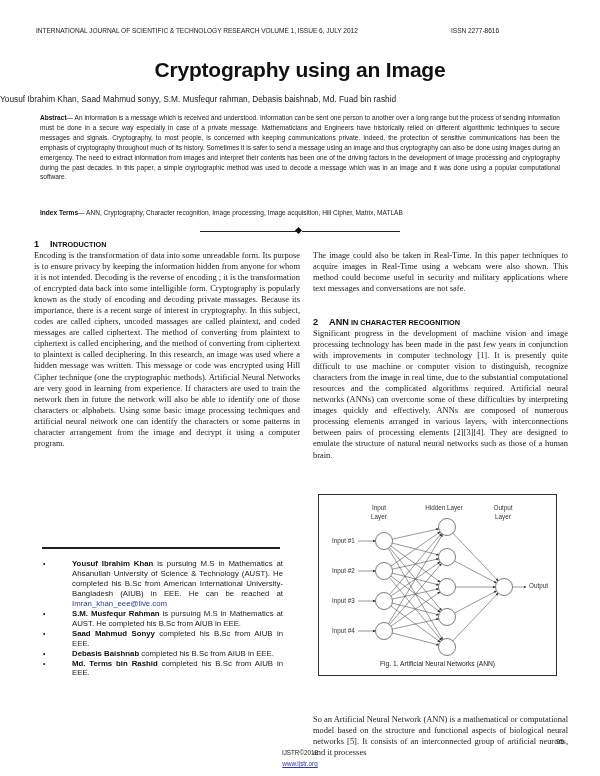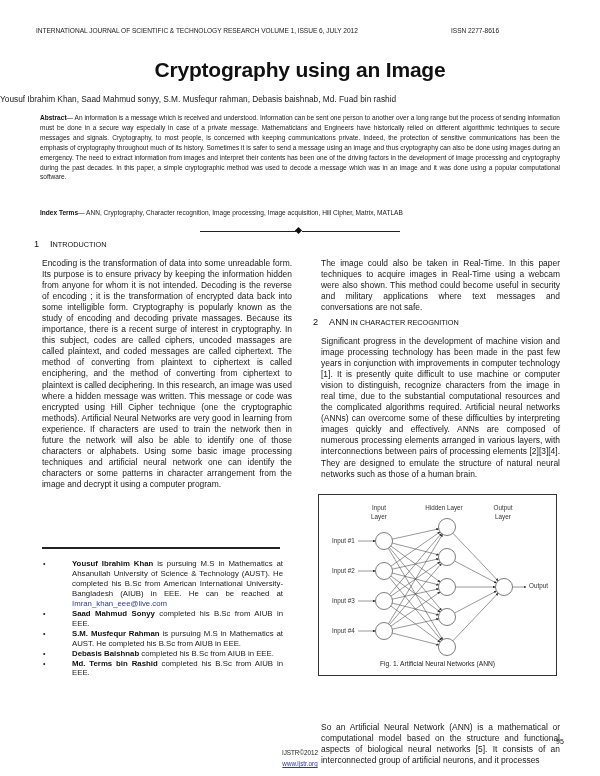--- a/index.html
+++ b/index.html
@@ -28,28 +28,28 @@
   .index {
     left: 40px; width: 520px; top: 209px; font-size: 6.55px; color: #222;
   }
   .sep { left: 200px; top: 227px; width: 200px; height: 8px; }
   .sep .line { position: absolute; top: 3.5px; height: 1px; background: #222; }
   .sep .dia {
     position: absolute; left: 96px; top: 1px; width: 5px; height: 5px;
     background: #111; transform: rotate(45deg);
   }
   .h1 {
-    font-size: 9.2px; font-weight: normal; color: #111; white-space: nowrap;
+    font-size: 9.2px; font-weight: bold; color: #111; white-space: nowrap;
   }
   .h1 .num { display: inline-block; width: 16px; }
   .h1 .sc { font-size: 7.3px; }
   .col {
     font-size: 8.45px; line-height: 11.05px; text-align: justify; color: #1a1a1a;
   }
-  .col p { margin: 8px; }
+  .col p { margin: 0; font-family: Liberation Serif, serif; }
   .left-col { left: 34px; width: 266px; }
   .right-col { left: 313px; width: 255px; }
   .rule { left: 42px; top: 547px; width: 238px; height: 1.6px; background: #222; }
   .fn {
     left: 40px; width: 243px; top: 559px; font-size: 7.8px; line-height: 9.95px; color: #1a1a1a;
   }
   .fn ul { list-style: none; margin: 0; padding: 0; }
   .fn li { position: relative; padding-left: 32px; text-align: justify; margin-bottom: 0; }
   .fn li .bul { position: absolute; left: 3px; top: 0; font-size: 7px; }
   .fn .nm { font-weight: bold; color: #111; }
@@ -185,25 +185,25 @@
 
 <div class="abs rule"></div>
 <div class="abs fn">
   <ul>
     <li>
       <span class="bul">•</span>
       <span class="nm">Yousuf Ibrahim Khan</span><span> is pursuing M.S in Mathematics at Ahsanullah University of Science &amp; Technology (AUST). He completed his B.Sc from American International University-Bangladesh (AIUB) in EEE. He can be reached at </span><a>Imran_khan_eee@live.com</a>
     </li>
     <li>
       <span class="bul">•</span>
+      <span class="nm">S.M. Musfequr Rahman</span><span> is pursuing M.S in Mathematics at AUST. He completed his B.Sc from AIUB in EEE.</span>
+    </li>
+    <li>
+      <span class="bul">•</span>
       <span class="nm">Saad Mahmud Sonyy</span><span> completed his B.Sc from AIUB in EEE.</span>
-    </li>
-    <li>
-      <span class="bul">•</span>
-      <span class="nm">S.M. Musfequr Rahman</span><span> is pursuing M.S in Mathematics at AUST. He completed his B.Sc from AIUB in EEE.</span>
     </li>
     <li>
       <span class="bul">•</span>
       <span class="nm">Debasis Baishnab</span><span> completed his B.Sc from AIUB in EEE.</span>
     </li>
     <li>
       <span class="bul">•</span>
       <span class="nm">Md. Terms bin Rashid</span><span> completed his B.Sc from AIUB in EEE.</span>
     </li>
   </ul>

